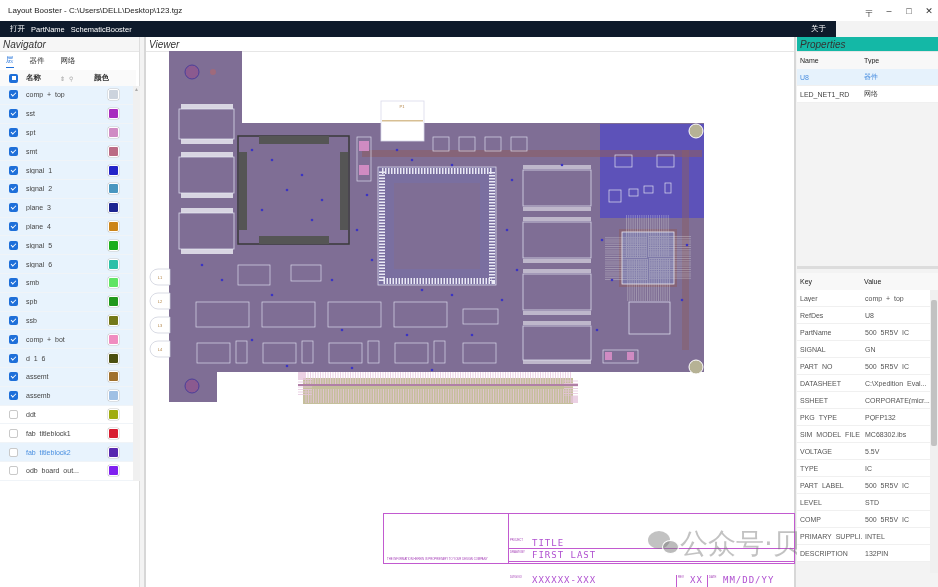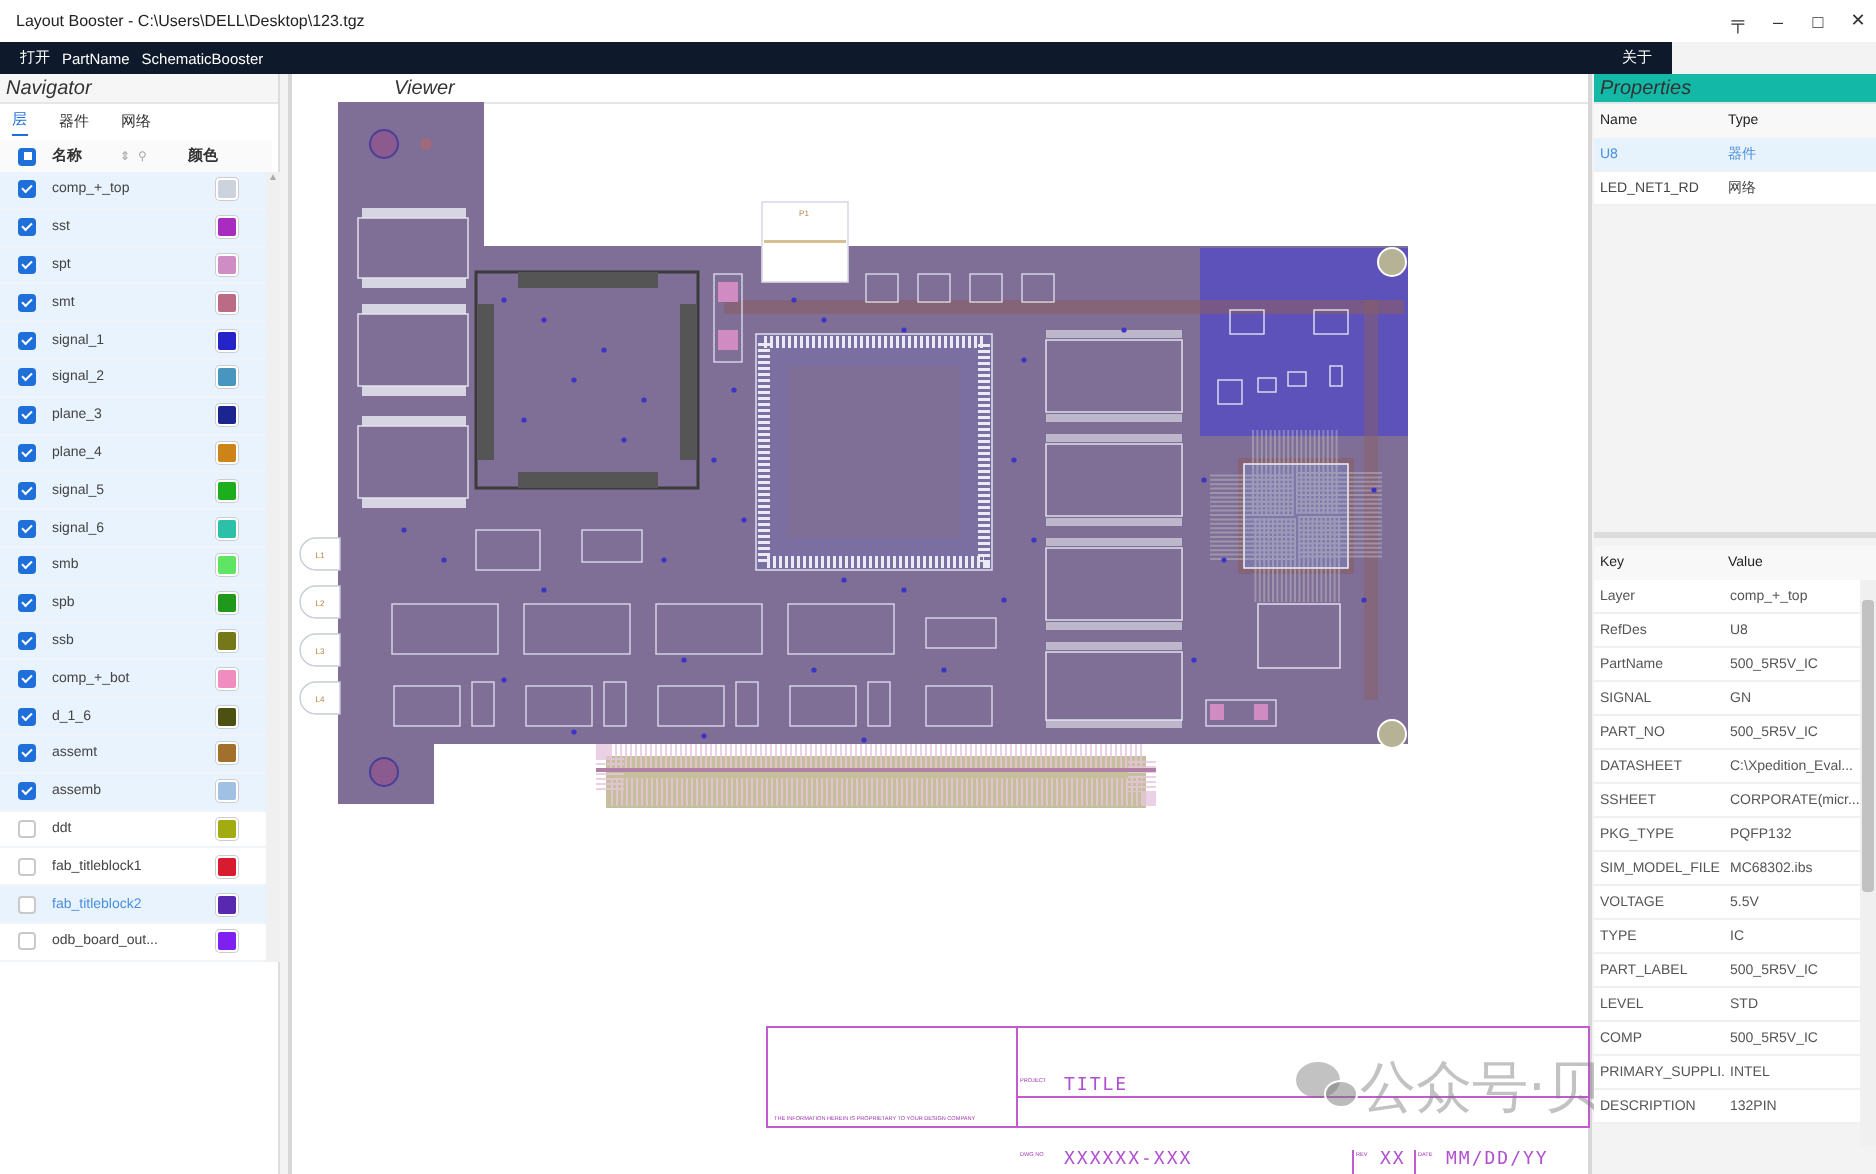--- a/index.html
+++ b/index.html
@@ -28,21 +28,21 @@
   .cb.off { border: 1px solid #c9c9c9; background: #fff; }
   .cb.partial { background: #1e6fd9; }
   .cb.partial::after { content:""; width: 4px; height: 4px; background: #fff; }
   .nav .lname { width: 70px; font-size: 7px; color: #444; white-space: nowrap; overflow: hidden; }
   .nav .row.hl .lname { color: #4a8fe0; }
   .swatch { width: 11px; height: 11px; border-radius: 2px; border: 1.5px solid #fff; box-shadow: 0 0 0 0.5px #ccc; margin-left: 12px; }
   .scroll-v { position: absolute; right: -4px; top: 0; width: 7px; height: 100%; background: #f0f0f0; }
   .scroll-v .arrow { font-size: 5px; color: #aaa; text-align: center; }
 
   
-  .viewer { position: absolute; left: 144px; top: 37px; width: 652px; height: 550px; background: #fff; border-left: 2px solid #d7d7d7; border-right: 2px solid #d7d7d7; padding-left: 48px; }
+  .viewer { position: absolute; left: 144px; top: 37px; width: 652px; height: 550px; background: #fff; border-left: 2px solid #d7d7d7; border-right: 2px solid #d7d7d7; }
   .viewer .panel-title { background: #fff; }
   .board-svg { position: absolute; left: 0; top: 0; }
 
   
   .props { position: absolute; left: 797px; top: 37px; width: 141px; height: 550px; background: #f3f3f3; }
   .props .grid-head { display: flex; height: 17px; align-items: center; background: #f8f8f8; font-size: 7px; color: #222; }
   .props .grid-head div, .props .prow div { padding-left: 3px; }
   .props .k { width: 64px; }
   .props .v { width: 70px; white-space: nowrap; overflow: hidden; text-overflow: ellipsis; }
   .props .prow { display: flex; height: 17px; align-items: center; background: #fff; font-size: 7px; color: #444; border-bottom: 1px solid #f0f0f0; }
@@ -382,20 +382,24 @@
 </div>
 
 <div class="tblock">
   <div class="left">
     <span class="note">THE INFORMATION HEREIN IS PROPRIETARY TO YOUR DESIGN COMPANY</span>
   </div>
   <div class="cell" style="top:0">
     <span class="lbl">PROJECT</span>
     <span class="val">TITLE</span>
   </div>
+  <div class="cell" style="top:12.25px">
+    <span class="lbl">DRAWN BY</span>
+    <span class="val">FIRST LAST</span>
+  </div>
   <div class="cell" style="top:36.75px;border-bottom:none">
     <span class="lbl">DWG NO</span>
     <span class="val">XXXXXX-XXX</span>
     <span class="lbl" style="left:167px;border-left:1px solid #c25ad0;height:12px;padding-left:1px">REV</span>
     <span class="val" style="left:181px">XX</span>
     <span class="lbl" style="left:198px;border-left:1px solid #c25ad0;height:12px;padding-left:1px">DATE</span>
     <span class="val" style="left:214px">MM/DD/YY</span>
   </div>
 </div>
 <div class="wm-icon"></div>

